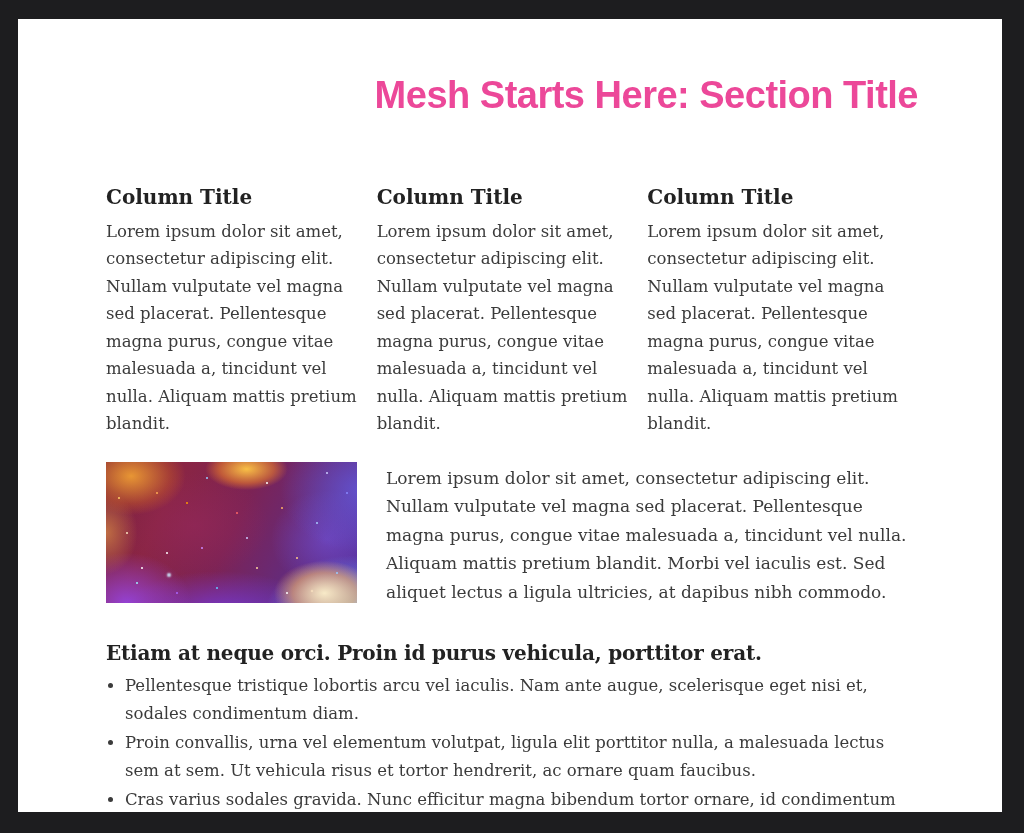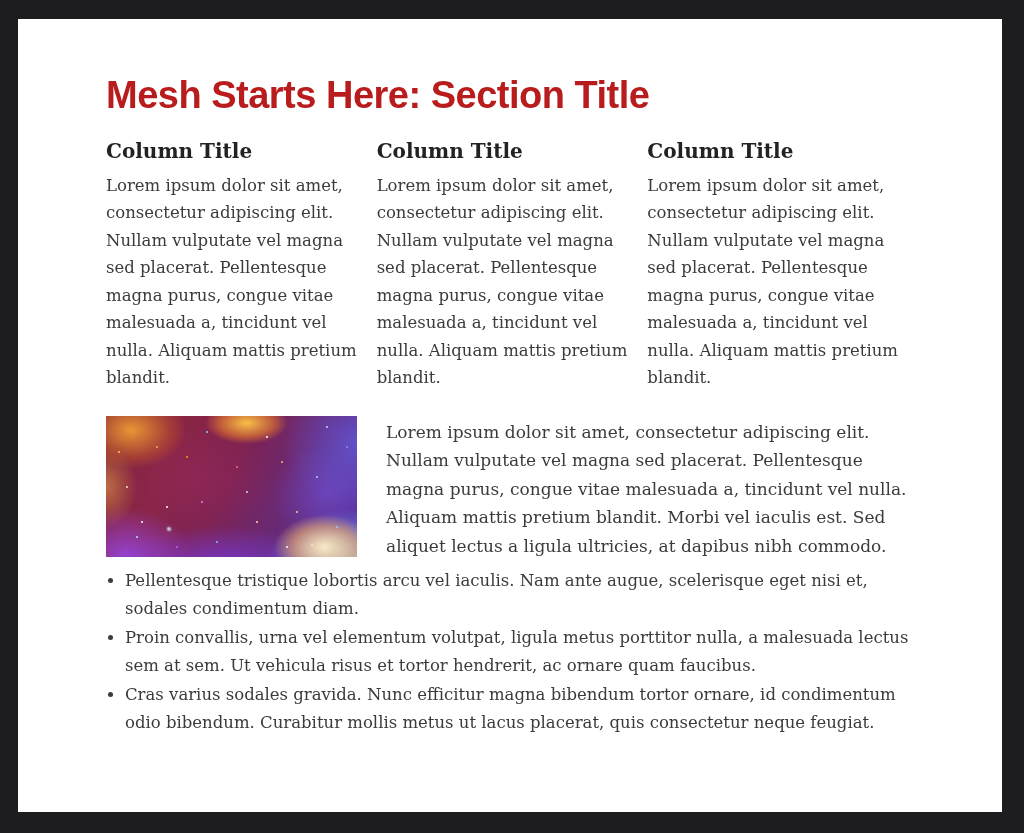--- a/index.html
+++ b/index.html
@@ -19,24 +19,25 @@
     padding: 54px 84px 0 88px;
     overflow: hidden;
   }
   h1.page-title {
     margin: 0;
     font-family: "Liberation Sans", sans-serif;
     font-weight: 700;
     font-size: 38px;
     line-height: 1.2;
     letter-spacing: -0.5px;
-    color: #b91c1c;
+    color: #ec4899;
+    text-align: right;
   }
   .columns {
-    margin-top: 20px;
+    margin-top: 66px;
     display: grid;
     grid-template-columns: repeat(3, 1fr);
   }
   .col h2 {
     margin: 0;
     font-size: 20px;
     line-height: 24px;
     font-weight: 700;
     color: #222222;
   }
@@ -133,20 +134,21 @@
     </div>
   </div>
 
   <div class="media-row">
     <div class="nebula">
       <div class="stars"></div>
     </div>
     <p>Lorem ipsum dolor sit amet, consectetur adipiscing elit. Nullam vulputate vel magna sed placerat. Pellentesque magna purus, congue vitae malesuada a, tincidunt vel nulla. Aliquam mattis pretium blandit. Morbi vel iaculis est. Sed aliquet lectus a ligula ultricies, at dapibus nibh commodo.</p>
   </div>
 
+  <h3 class="list-heading">Etiam at neque orci. Proin id purus vehicula, porttitor erat.</h3>
 
   <ul class="bullets">
     <li>Pellentesque tristique lobortis arcu vel iaculis. Nam ante augue, scelerisque eget nisi et, sodales condimentum diam.</li>
-    <li>Proin convallis, urna vel elementum volutpat, ligula metus porttitor nulla, a malesuada lectus sem at sem. Ut vehicula risus et tortor hendrerit, ac ornare quam faucibus.</li>
+    <li>Proin convallis, urna vel elementum volutpat, ligula elit porttitor nulla, a malesuada lectus sem at sem. Ut vehicula risus et tortor hendrerit, ac ornare quam faucibus.</li>
     <li>Cras varius sodales gravida. Nunc efficitur magna bibendum tortor ornare, id condimentum odio bibendum. Curabitur mollis metus ut lacus placerat, quis consectetur neque feugiat.</li>
   </ul>
 
 </div>
 
 </body></html>

